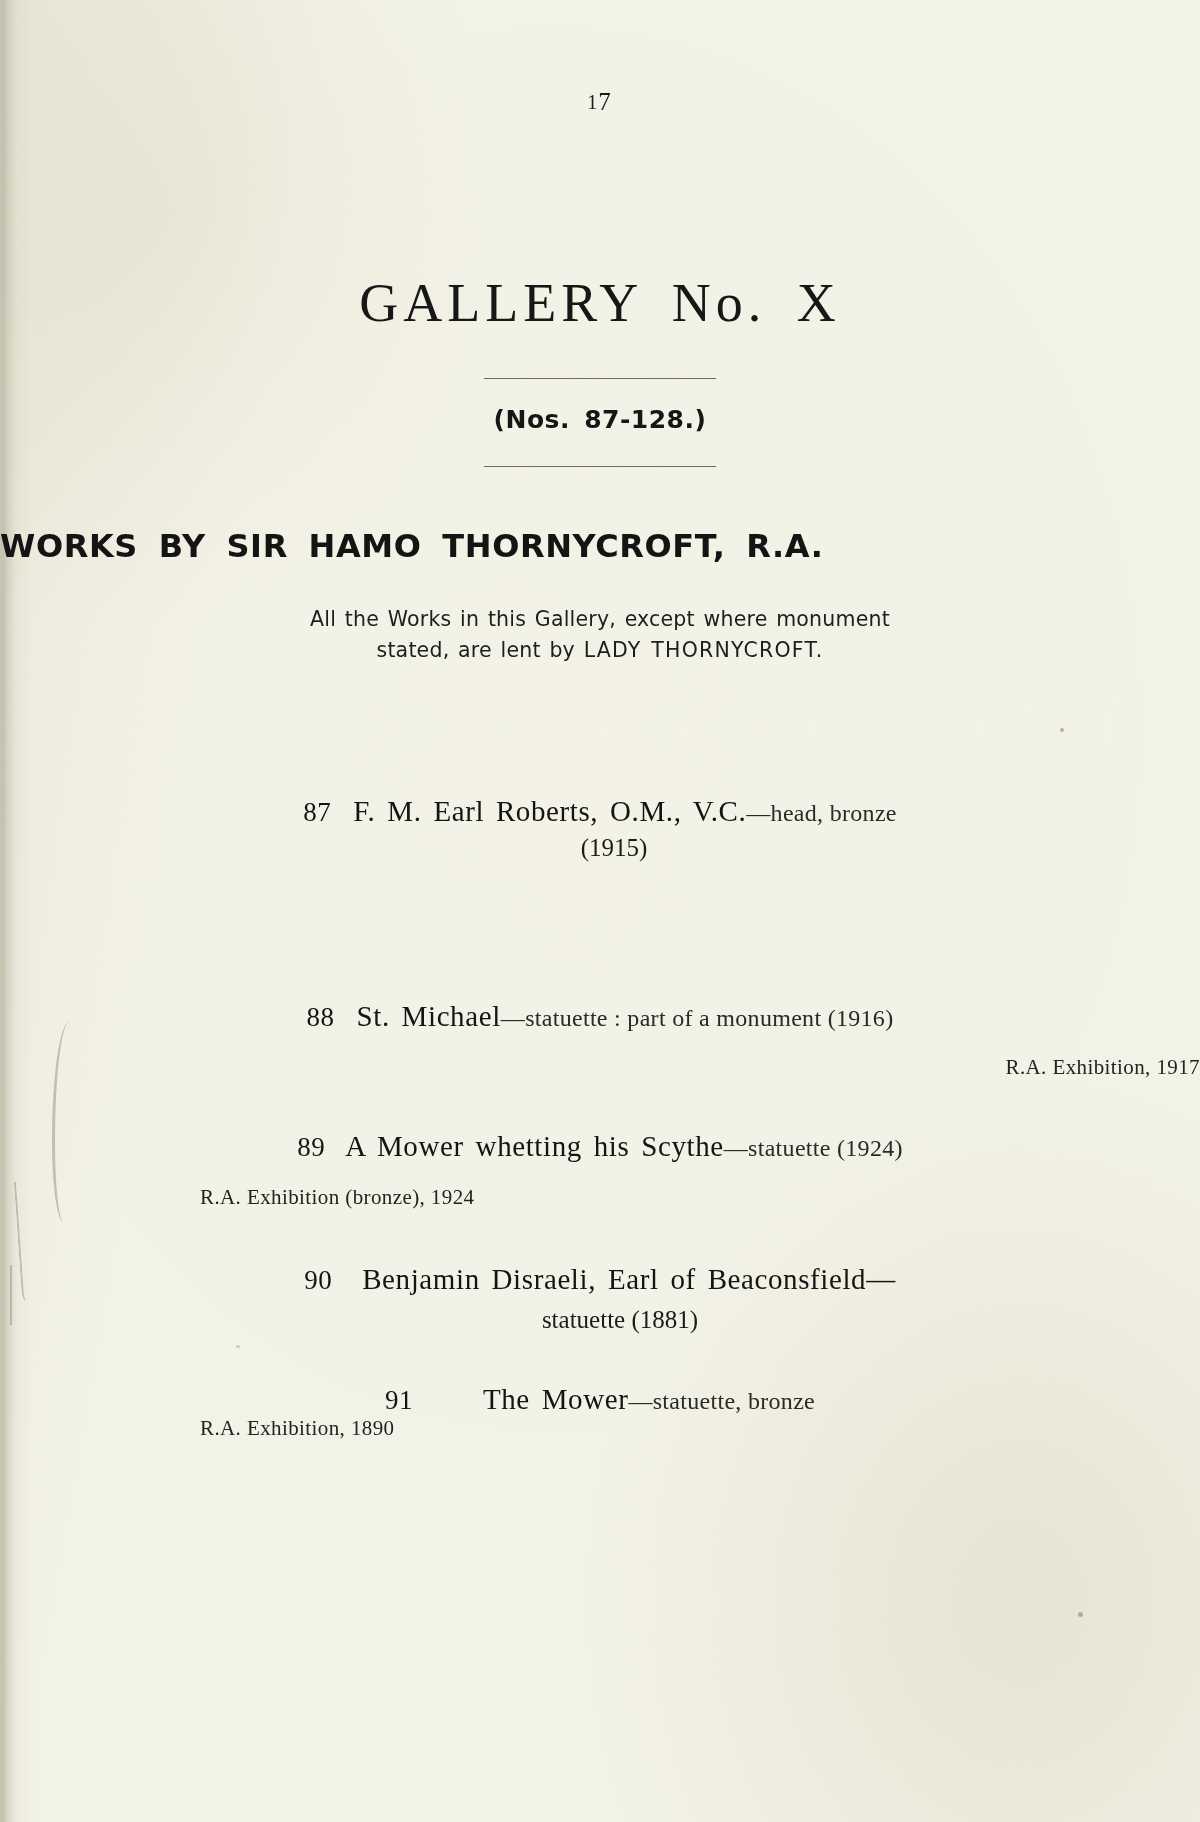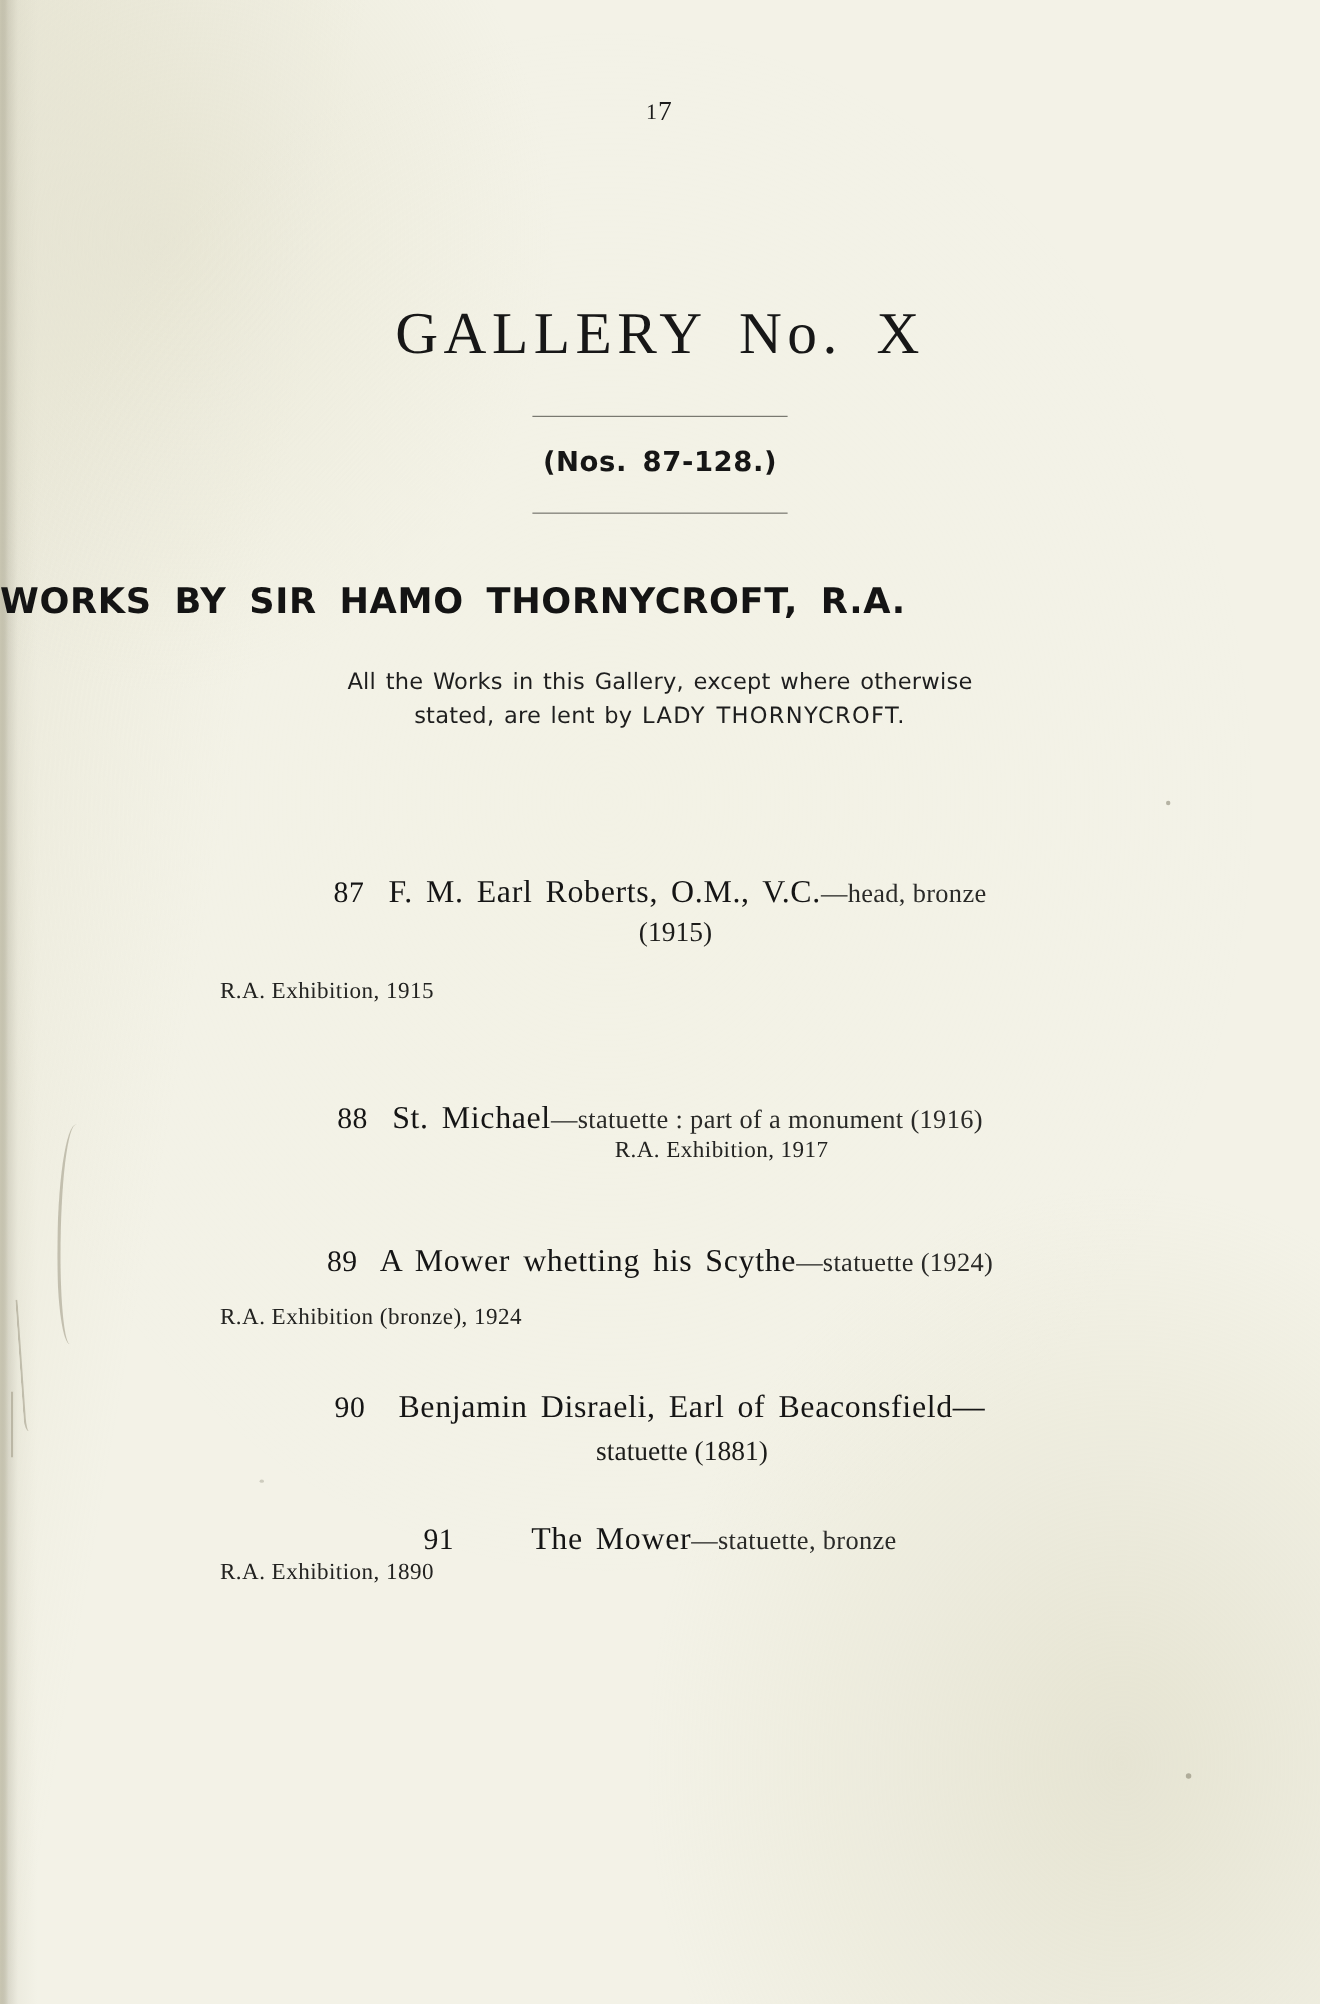--- a/index.html
+++ b/index.html
@@ -201,21 +201,21 @@
 
   
   #entry-87 { top: 795px; }
   #entry-87 .row1 { padding-left: 0; }
   #entry-87 .num { margin-right: 22px; }
   #entry-87 .sub-line { padding-left: 28px; }
   #entry-87 .exhib { text-align: left; padding-left: 200px; margin-top: 26px; }
 
   #entry-88 { top: 1000px; }
   #entry-88 .num { margin-right: 22px; }
-  #entry-88 .exhib { text-align: center; padding-left: 112px; }
+  #entry-88 .exhib { text-align: right; padding-left: 112px; margin-top: 22px; }
 
   #entry-89 { top: 1130px; }
   #entry-89 .num { margin-right: 20px; }
   #entry-89 .exhib { text-align: left; padding-left: 200px; margin-top: 22px; }
 
   #entry-90 { top: 1263px; }
   #entry-90 .num { margin-right: 30px; }
   #entry-90 .sub-line { padding-left: 40px; margin-top: 10px; }
 
   #entry-91 { top: 1383px; }
@@ -247,30 +247,29 @@
 
     <div class="gallery-title">GALLERY  No.  X</div>
 
     <div class="rule rule-top"></div>
     <div class="nos-line">(Nos.  87-128.)</div>
     <div class="rule rule-bottom"></div>
 
     <div class="works-heading">WORKS BY SIR HAMO THORNYCROFT, R.A.</div>
 
     <div class="lent-note">
-      <span>All the Works in this Gallery, except where otherwise</span><br>
+      <span>All the Works in this Gallery, except where monument</span><br>
       <span>stated, are lent by </span><span class="caps">LADY  THORNYCROFT.</span>
     </div>
 
     <div class="entry" id="entry-87">
       <div class="entry-main row1">
         <span class="num">87</span><span class="title-main">F. M. Earl Roberts, O.M., V.C.</span><span class="desc">—head, bronze</span>
       </div>
       <span class="sub-line osf">(1915)</span>
-      <span class="exhib">R.A. Exhibition, 1915</span>
     </div>
 
     <div class="entry" id="entry-88">
       <div class="entry-main">
         <span class="num">88</span><span class="title-main">St. Michael</span><span class="desc">—statuette : part of a monument (1916)</span>
       </div>
       <span class="exhib">R.A. Exhibition, 1917</span>
     </div>
 
     <div class="entry" id="entry-89">

